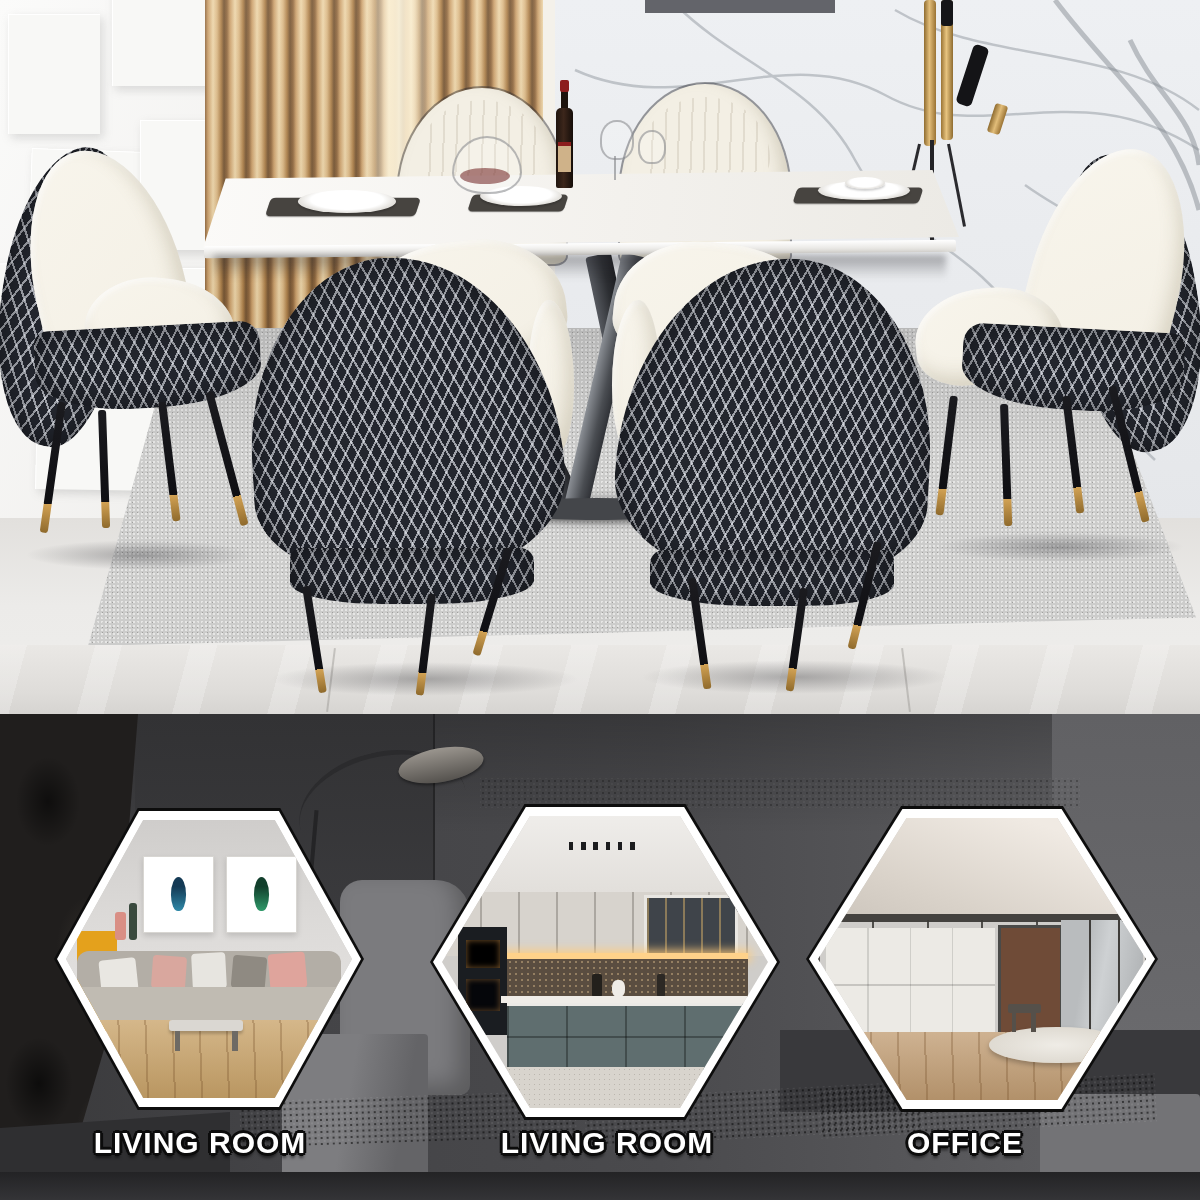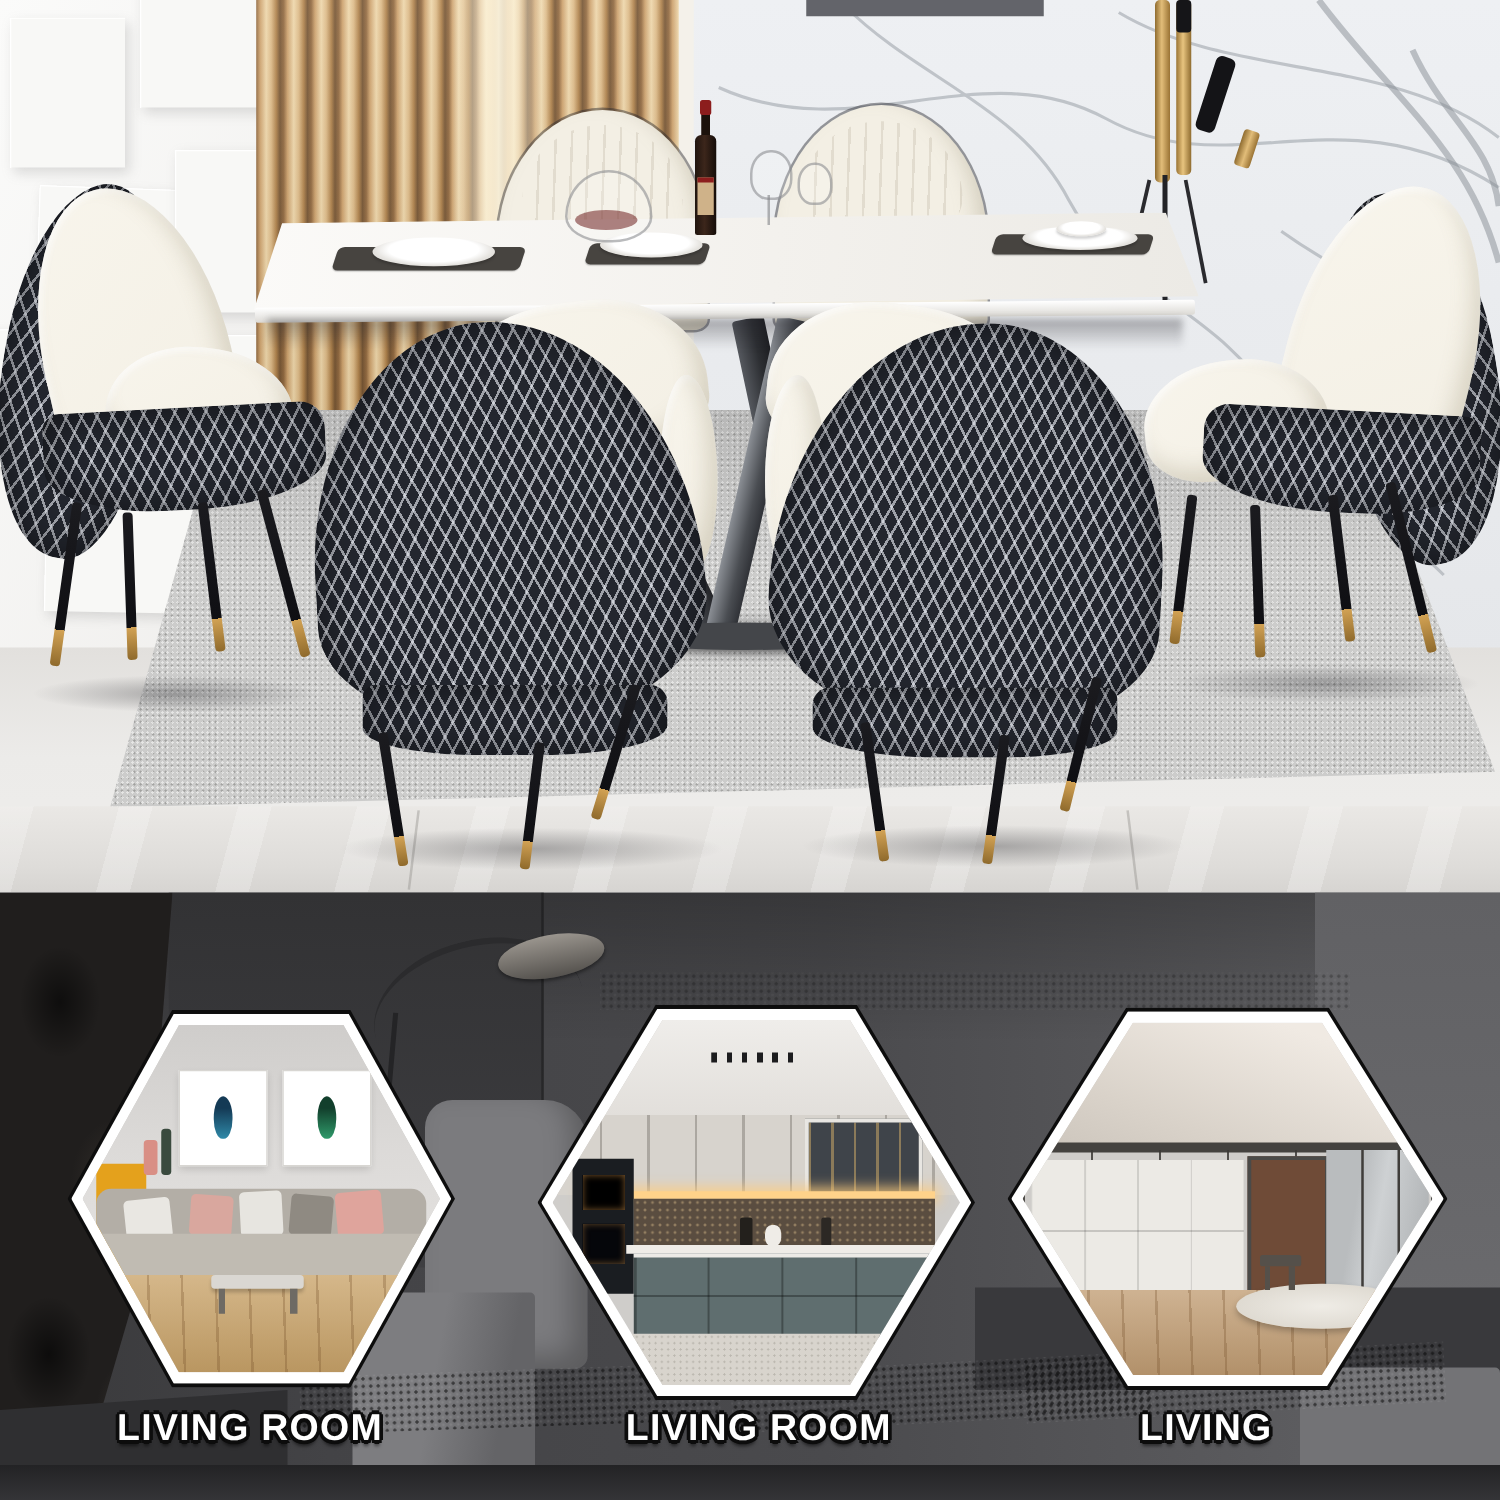--- a/index.html
+++ b/index.html
@@ -327,15 +327,15 @@
           <div class="abs" style="left:52%;top:74%;width:42%;height:13%;border-radius:50%;background:radial-gradient(#efece6,#d8d3c9);box-shadow:0 3px 5px rgba(0,0,0,.25);"></div>
           <div class="abs" style="left:58%;top:66%;width:10%;height:3%;background:#55504a;border-radius:2px;"></div>
           <div class="abs" style="left:59%;top:69%;width:1.5%;height:7%;background:#55504a;"></div>
           <div class="abs" style="left:65%;top:69%;width:1.5%;height:7%;background:#55504a;"></div>
         </div>
       </div>
     </div>
 
     <div class="cat-label" style="left:-10px;top:412px;">LIVING ROOM</div>
     <div class="cat-label" style="left:397px;top:412px;">LIVING ROOM</div>
-    <div class="cat-label" style="left:755px;top:412px;">LIVING</div>
+    <div class="cat-label" style="left:755px;top:412px;">OFFICE</div>
   </section>
 </div>
 
 </body></html>

